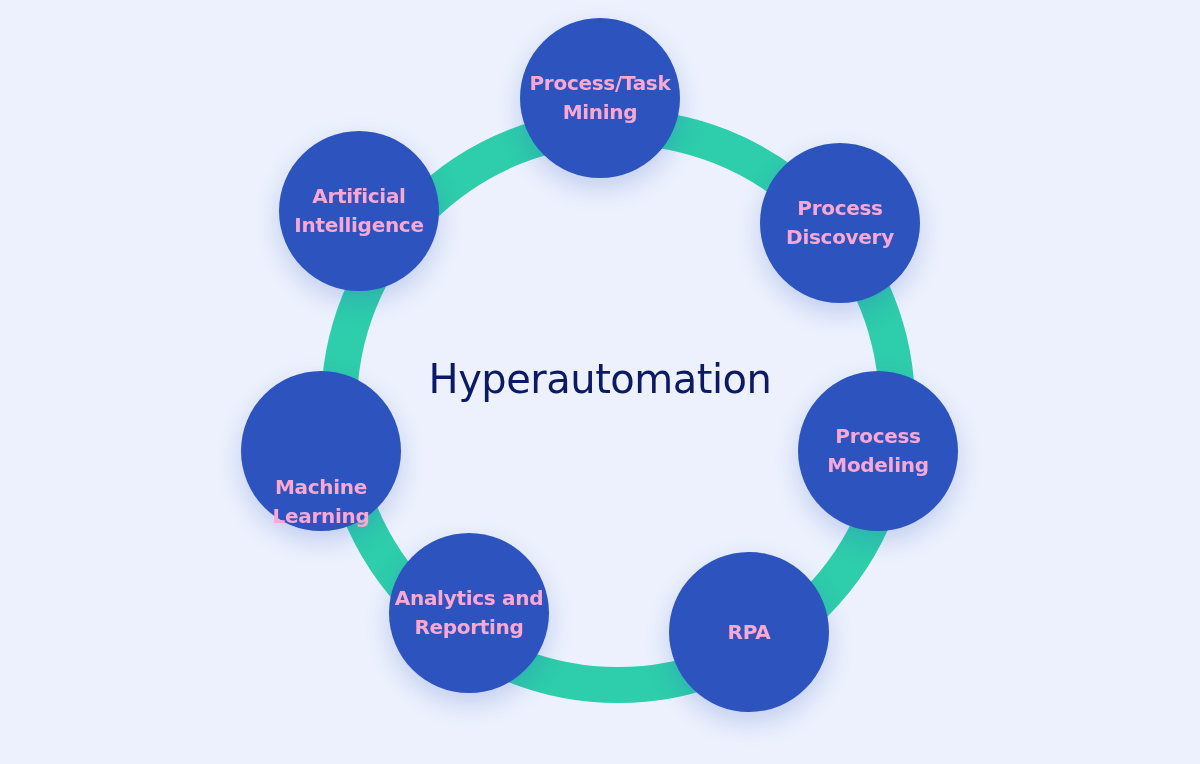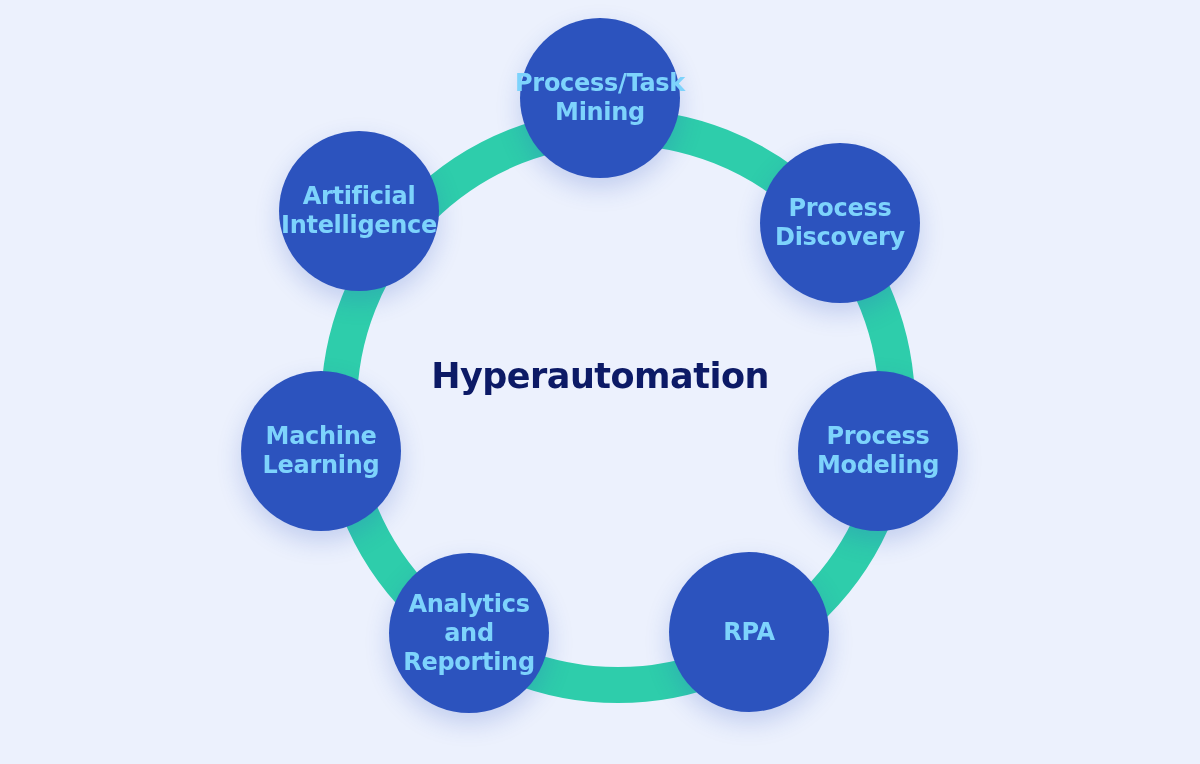--- a/index.html
+++ b/index.html
@@ -1,20 +1,20 @@
 <!DOCTYPE html>
 <html><head>
 <meta charset="utf-8">
 <style>
   html, body { margin:0; padding:0; }
   body { width:1200px; height:764px; background:#ecf1fd; position:relative; overflow:hidden; font-family:"DejaVu Sans", sans-serif; }
   .ring { position:absolute; left:321px; top:109px; width:522px; height:522px; border:36px solid #2ecdab; border-radius:50%; box-sizing:content-box; }
-  .node { position:absolute; width:160px; height:160px; border-radius:50%; background:#2c53be; color:#7dd3fc; display:flex; align-items:center; justify-content:center; text-align:center; font-size:24px; font-weight:bold; line-height:29px; box-shadow:0 10px 24px rgba(44,83,190,0.22); letter-spacing:-0.3px; }
+  .node { position:absolute; width:160px; height:160px; border-radius:50%; background:#2c53be; color:#f9a8d4; display:flex; align-items:center; justify-content:center; text-align:center; font-size:20px; font-weight:bold; line-height:29px; box-shadow:0 10px 24px rgba(44,83,190,0.22); letter-spacing:-0.3px; }
   .node span { white-space:pre-line; }
-  .title { position:absolute; left:400px; top:356px; width:400px; text-align:center; font-size:35px; font-weight:bold; color:#0c1a66; letter-spacing:-0.5px; }
+  .title { position:absolute; left:400px; top:356px; width:400px; text-align:center; font-size:40px; font-weight:normal; color:#0c1a66; letter-spacing:-0.5px; }
 </style>
 </head>
 <body>
 
 <div class="ring"></div>
 
 <div class="title">Hyperautomation</div>
 
 <div class="node" style="left:520px;top:18px;">
     <span>Process/Task
@@ -24,24 +24,24 @@
     <span>Process
 Discovery</span>
   </div>
 <div class="node" style="left:798px;top:371px;">
     <span>Process
 Modeling</span>
   </div>
 <div class="node" style="left:669px;top:552px;justify-content:center;">
     <span>RPA</span>
   </div>
-<div class="node" style="left:389px;top:553px;">
+<div class="node" style="left:389px;top:533px;">
     <span>Analytics and
 Reporting</span>
   </div>
-<div class="node" style="left:241px;top:371px;">
+<div class="node" style="left:241px;top:371px;align-items:flex-end;">
     <span>Machine
 Learning</span>
   </div>
 <div class="node" style="left:279px;top:131px;">
     <span>Artificial
 Intelligence</span>
   </div>
 
 </body></html>

